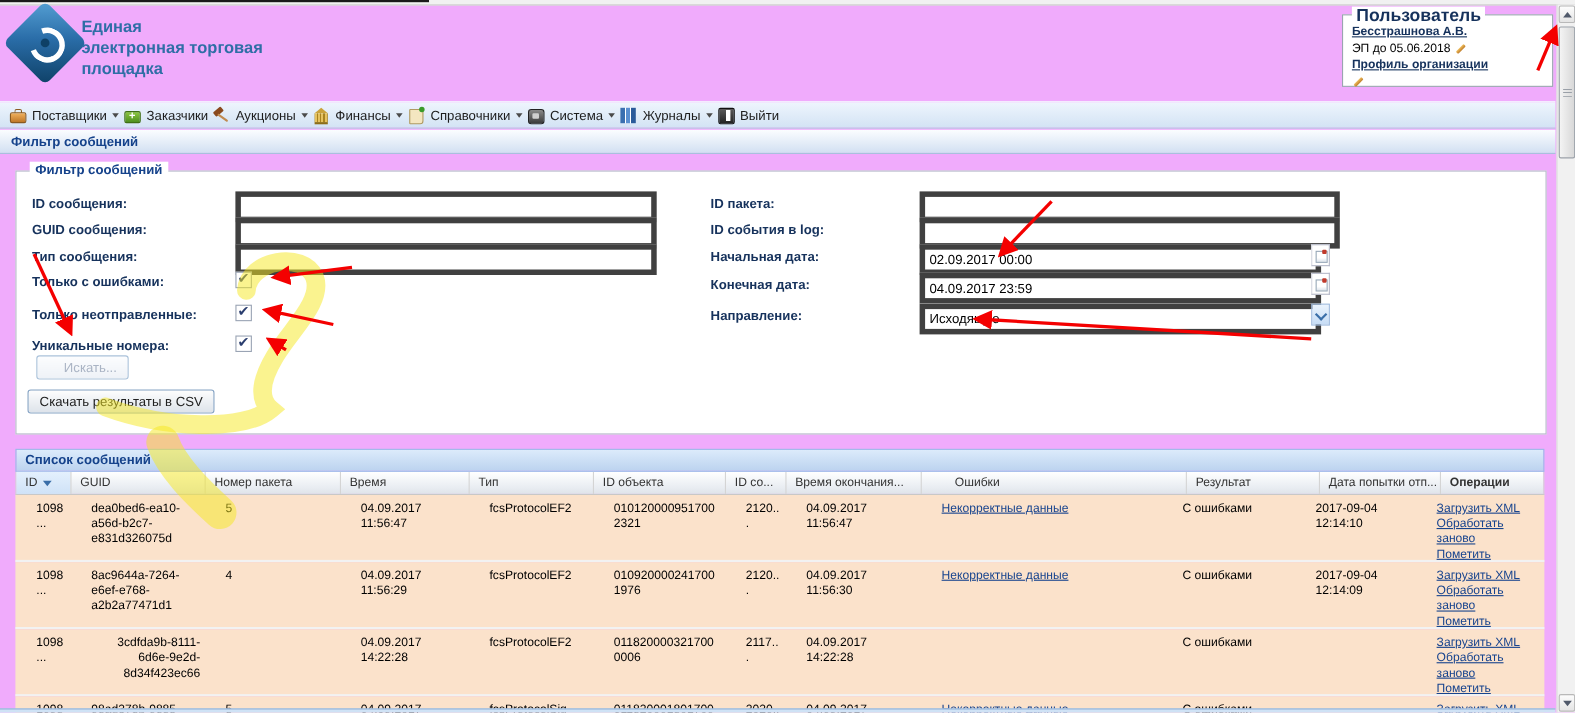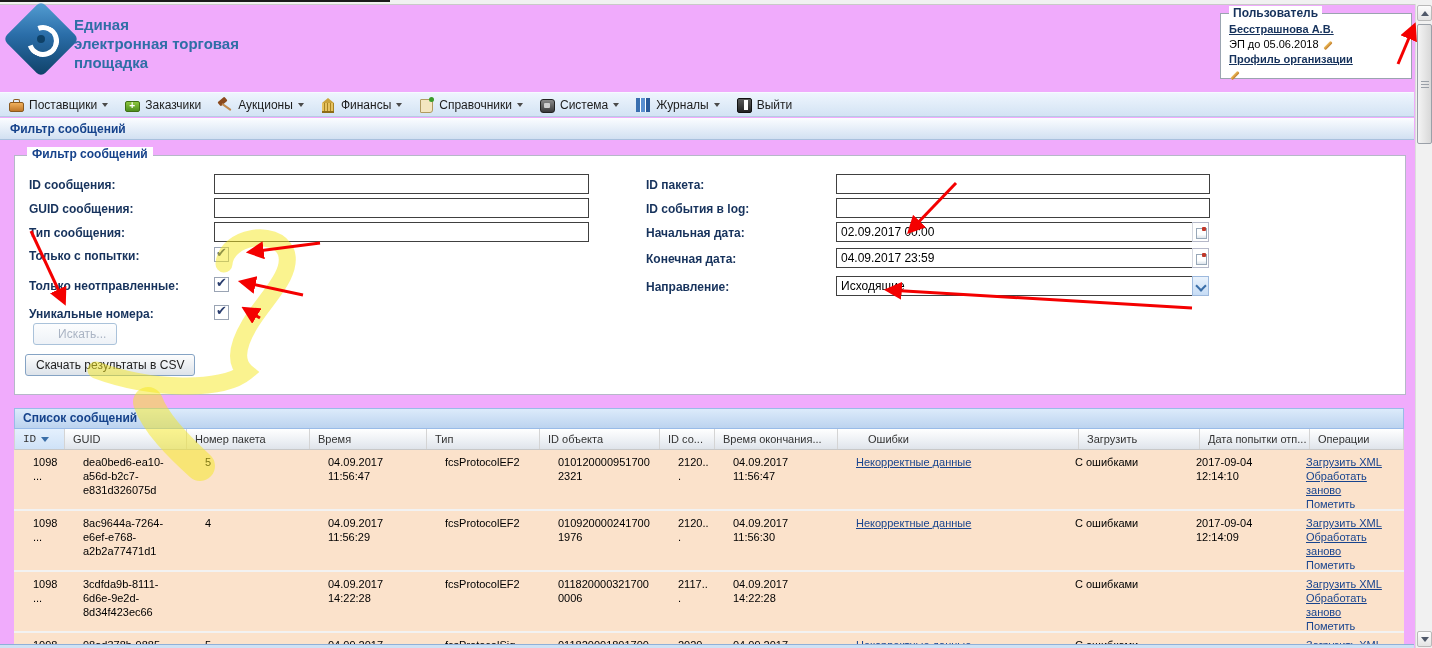--- a/index.html
+++ b/index.html
@@ -14,30 +14,30 @@
   .logo{position:absolute;left:14px;top:12px;width:54px;height:54px;}
   .logo .diamond{position:absolute;inset:0;transform:rotate(45deg);border-radius:6px;
     background:linear-gradient(135deg,#55a0d4 0%,#2a6da8 45%,#0e4066 100%);}
   .logo .swirl{position:absolute;left:13px;top:13px;width:22px;height:22px;border-radius:50%;
     border:5px solid #fff;border-left-color:transparent;transform:rotate(25deg);}
   .logo .core{position:absolute;left:23px;top:23px;width:8px;height:8px;border-radius:50%;background:#0e4066;}
   .brand{position:absolute;left:74px;top:15px;color:#2f6ea6;font-weight:bold;font-size:15px;line-height:19px;}
 
   .user-box{position:absolute;left:1220px;top:13px;width:190px;height:64px;border:1px solid #9aa4b0;background:#fff;}
   .user-box .legend{position:absolute;top:-8px;left:8px;background:#fff;padding:0 4px;
-    font-weight:bold;color:#16325c;font-size:12px;}
+    font-weight:bold;color:#16325c;font-size:16px;}
   .user-box .inner{padding:8px 0 0 8px;line-height:15px;font-size:11px;}
   .ulink{color:#16325c;font-weight:bold;text-decoration:underline;cursor:pointer;}
   .ic-pencil{display:inline-block;width:12px;height:10px;position:relative;vertical-align:middle;}
   .ic-pencil::before{content:"";position:absolute;left:1px;top:4px;width:10px;height:3px;border-radius:1px;
     background:linear-gradient(#f0c060,#c07c28);transform:rotate(-45deg);}
 
   
   .menubar{position:absolute;left:0;top:92px;width:1414px;height:25px;display:flex;align-items:center;
-    gap:16px;padding-left:8px;box-sizing:border-box;
+    gap:4px;padding-left:8px;box-sizing:border-box;
     background:linear-gradient(#eef5fd,#d3e3f4);border-top:1px solid #f6faff;border-bottom:1px solid #b7cbe3;}
   .mi{display:flex;align-items:center;cursor:pointer;color:#1d1d1d;font-size:12px;}
   .mi-arrow{width:0;height:0;border-left:3px solid transparent;border-right:3px solid transparent;
     border-top:4px solid #4a4a4a;margin-left:5px;}
   .ic{display:inline-block;position:relative;width:16px;height:16px;margin-right:5px;flex:none;}
   .ic-briefcase::before{content:"";position:absolute;left:1px;top:5px;width:13px;height:8px;border-radius:2px;
     border:1px solid #8a5a20;background:linear-gradient(#f0b05c,#c07828);}
   .ic-briefcase::after{content:"";position:absolute;left:5px;top:2px;width:5px;height:3px;
     border:1px solid #8a5a20;border-bottom:none;border-radius:2px 2px 0 0;}
   .ic-case-green::before{content:"";position:absolute;left:1px;top:4px;width:13px;height:9px;border-radius:2px;
@@ -66,21 +66,21 @@
   
   .titlebar{position:absolute;left:0;top:118px;width:1414px;height:22px;line-height:22px;padding-left:10px;
     box-sizing:border-box;font-weight:bold;color:#15428b;font-size:12px;
     background:linear-gradient(#fbfdff,#d2e0f2);border-bottom:1px solid #a9c0dd;}
 
   
   .filter-box{position:absolute;left:14px;top:155px;width:1390px;height:238px;border:1px solid #b5b8c8;background:#fff;}
   .filter-box .legend{position:absolute;top:-9px;left:12px;background:#fff;padding:0 5px;
     font-weight:bold;color:#15428b;font-size:12px;}
   .flabel{position:absolute;font-weight:bold;color:#16325c;font-size:12px;}
-  .ftext{position:absolute;height:18px;border:1px solid #404040;font-size:12px;padding:0 4px;
+  .ftext{position:absolute;height:18px;border:5px solid #404040;font-size:12px;padding:0 4px;
     font-family:"Liberation Sans","DejaVu Sans",sans-serif;color:#000;background:#fff;box-sizing:content-box;}
   .trig{position:absolute;width:17px;height:20px;box-sizing:border-box;cursor:pointer;}
   .trig-cal{border:1px solid #b5b8c8;border-left:1px solid #d5d8e0;background:#fff;}
   .trig-cal::before{content:"";position:absolute;left:3px;top:5px;width:9px;height:9px;border:1px solid #98a8b8;
     background:linear-gradient(#fff 60%,#dde4ec);}
   .trig-cal::after{content:"";position:absolute;right:2px;top:4px;width:4px;height:4px;background:#c0392b;border-radius:1px;}
   .trig-sel{border:1px solid #9db9dd;background:linear-gradient(#eaf3fd,#c6dcf5);}
   .trig-sel::after{content:"";position:absolute;left:4px;top:5px;width:6px;height:6px;
     border-right:2px solid #3a6ea8;border-bottom:2px solid #3a6ea8;transform:rotate(45deg);}
   .cb{position:absolute;width:13px;height:13px;background:#fff;border:1px solid #9aa4b4;}
@@ -92,21 +92,21 @@
 
   
   .grid-hdr{position:absolute;left:14px;top:408px;width:1390px;height:21px;box-sizing:border-box;
     border:1px solid #99bbe8;background:linear-gradient(#dcebfb,#bcd3ef);
     font-weight:bold;color:#15428b;font-size:12px;line-height:19px;padding-left:8px;}
   .col-row{position:absolute;left:14px;top:429px;width:1390px;height:21px;display:flex;box-sizing:border-box;
     background:linear-gradient(#ffffff,#e9edf2 70%,#dfe4ea);border-bottom:1px solid #c8c8c8;
     border-left:1px solid #d4d4d4;border-right:1px solid #d4d4d4;}
   .hcell{box-sizing:border-box;height:20px;line-height:20px;padding-left:8px;font-size:11px;color:#333;
     border-right:1px solid #d4d4d4;white-space:nowrap;overflow:hidden;cursor:pointer;flex:none;}
-  .hcell.sorted{background:linear-gradient(#e4f0fd,#cfe2f7);font-family:Liberation Mono, monospace;}
+  .hcell.sorted{background:linear-gradient(#e4f0fd,#cfe2f7);}
   .sort-arrow{display:inline-block;width:0;height:0;border-left:4px solid transparent;
     border-right:4px solid transparent;border-top:5px solid #3a6ea8;margin-left:5px;vertical-align:middle;}
   .grid-body{position:absolute;left:14px;top:450px;width:1390px;}
   .grow{display:flex;height:61px;background:#fbe2cb;border-bottom:2px solid #f2f2f2;box-sizing:border-box;}
   .gcell{box-sizing:border-box;padding:5px 4px 0 19px;font-size:11px;line-height:14px;color:#000;
     overflow:hidden;word-wrap:break-word;flex:none;}
   .glink{color:#18448e;text-decoration:underline;cursor:pointer;}
   .op{display:inline;}
   .opwrap{display:block;}
 
@@ -209,21 +209,21 @@
 
     <label class="flabel" style="left:14px;top:22px;">ID сообщения:</label>
     <input class="ftext" style="left: 199px; top: 18px; width: 365px;" value="">
 
     <label class="flabel" style="left:14px;top:46px;">GUID сообщения:</label>
     <input class="ftext" style="left: 199px; top: 42px; width: 365px;" value="">
 
     <label class="flabel" style="left:14px;top:70px;">Тип сообщения:</label>
     <input class="ftext" style="left: 199px; top: 66px; width: 365px;" value="">
 
-    <label class="flabel" style="left:14px;top:93px;">Только с попытки:</label>
+    <label class="flabel" style="left:14px;top:93px;">Только с ошибками:</label>
     <span class="cb" style="left:199px;top:91px;" data-checked="true"></span>
 
     <label class="flabel" style="left:14px;top:123px;">Только неотправленные:</label>
     <span class="cb" style="left:199px;top:121px;" data-checked="true"></span>
 
     <label class="flabel" style="left:14px;top:151px;">Уникальные номера:</label>
     <span class="cb" style="left:199px;top:149px;" data-checked="true"></span>
 
     <button class="btn disabled" style="left:18px;top:167px;padding-left:24px;">Искать...</button>
     <button class="btn" style="left:10px;top:198px;">Скачать результаты в CSV</button>
@@ -251,23 +251,23 @@
   <div class="col-row">
       <div class="hcell sorted" style="width: 50px;"><span>ID</span><span class="sort-arrow"></span></div>
       <div class="hcell" style="width: 122px;"><span>GUID</span></div>
       <div class="hcell" style="width: 123px;"><span>Номер пакета</span></div>
       <div class="hcell" style="width: 117px;"><span>Время</span></div>
       <div class="hcell" style="width: 113px;"><span>Тип</span></div>
       <div class="hcell" style="width: 120px;"><span>ID объекта</span></div>
       <div class="hcell" style="width: 55px;"><span>ID со...</span></div>
       <div class="hcell" style="width: 123px;"><span>Время окончания...</span></div>
       <div class="hcell" style="width: 219px; margin-left: 22px;"><span>Ошибки</span></div>
-      <div class="hcell" style="width: 121px;"><span>Загрузить</span></div>
+      <div class="hcell" style="width: 121px;"><span>Результат</span></div>
       <div class="hcell" style="width: 110px;"><span>Дата попытки отп...</span></div>
-      <div class="hcell" style="width: 115px;"><span>Операции</span></div>
+      <div class="hcell" style="width: 115px; font-weight: bold;"><span>Операции</span></div>
     </div>
   <div class="grid-body">
       <div class="grow">
         <div class="gcell" style="width: 50px;">1098...</div>
         <div class="gcell" style="width: 122px;">dea0bed6-ea10-a56d-b2c7-e831d326075d</div>
         <div class="gcell" style="width: 123px;">5</div>
         <div class="gcell" style="width: 117px;">04.09.2017 11:56:47</div>
         <div class="gcell" style="width: 113px;">fcsProtocolEF2</div>
         <div class="gcell" style="width: 120px;">0101200009517002321</div>
         <div class="gcell" style="width: 55px;">2120...</div>
@@ -294,21 +294,21 @@
         <div class="gcell" style="width: 121px;">С ошибками</div>
         <div class="gcell" style="width: 110px;">2017-09-04 12:14:09</div>
         <div class="gcell" style="width: 115px;">
           <span class="opwrap"><a class="glink op">Загрузить XML</a></span>
           <span class="opwrap"><a class="glink op">Обработать заново</a></span>
           <span class="opwrap"><a class="glink op">Пометить ошибочным</a></span>
         </div>
       </div>
       <div class="grow">
         <div class="gcell" style="width: 50px;">1098...</div>
-        <div class="gcell" style="width: 122px;">3cdfda9b-8111-6d6e-9e2d-8d34f423ec66</div>
+        <div class="gcell" style="width: 122px; text-align: right;">3cdfda9b-8111-6d6e-9e2d-8d34f423ec66</div>
         <div class="gcell" style="width: 123px;"></div>
         <div class="gcell" style="width: 117px;">04.09.2017 14:22:28</div>
         <div class="gcell" style="width: 113px;">fcsProtocolEF2</div>
         <div class="gcell" style="width: 120px;">0118200003217000006</div>
         <div class="gcell" style="width: 55px;">2117...</div>
         <div class="gcell" style="width: 123px;">04.09.2017 14:22:28</div>
         <div class="gcell" style="width: 219px;"></div>
         <div class="gcell" style="width: 121px;">С ошибками</div>
         <div class="gcell" style="width: 110px;"></div>
         <div class="gcell" style="width: 115px;">

